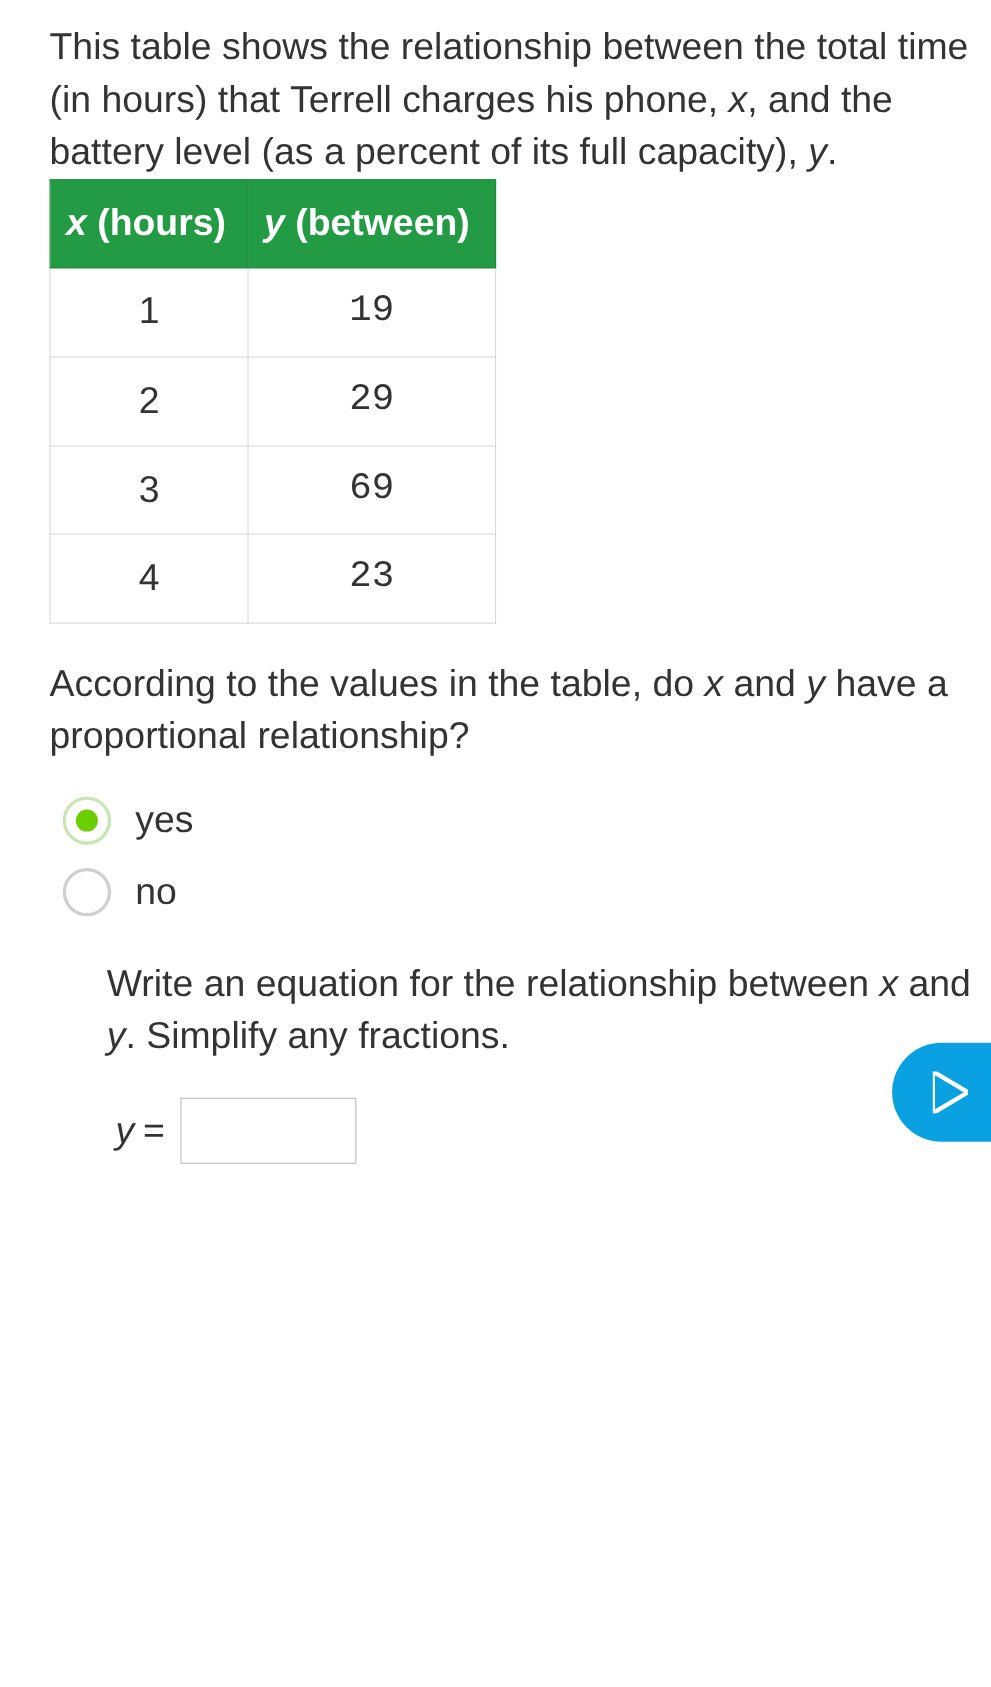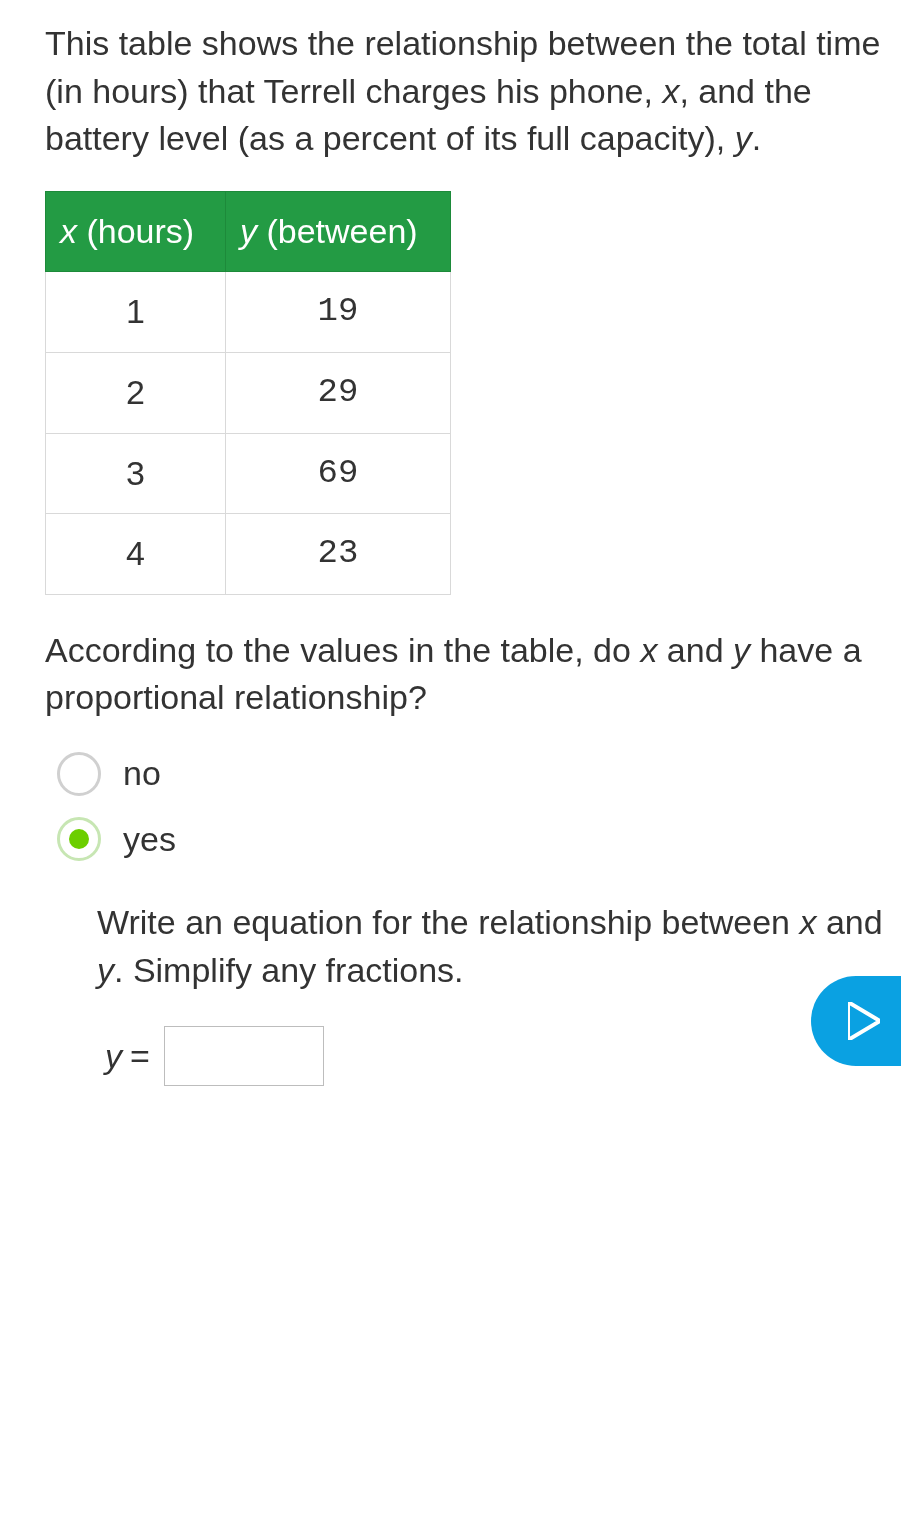--- a/index.html
+++ b/index.html
@@ -6,30 +6,30 @@
   body {
     font-family: Verdana, Geneva, sans-serif;
     font-size: 34px;
     color: #333;
     line-height: 1.4;
     padding: 20px 0 20px 45px;
     width: 901px;
     background: #fff;
     position: relative;
   }
-  .intro { margin-bottom: 28px; }
+  .intro { }
   .ital { font-style: italic; }
   table {
     border-collapse: collapse;
     margin-bottom: 32px;
   }
   th {
     background: #239b44;
     color: #fff;
-    font-weight: normal;
+    font-weight: bold;
     font-style: italic;
     padding: 16px 14px;
     border: 1px solid #1d8a3a;
     font-size: 34px;
     text-align: left;
   }
   th .paren { font-style: normal; }
   td {
     border: 1px solid #d9d9d9;
     padding: 16px 0;
@@ -138,28 +138,28 @@
     </tr>
   </tbody>
 </table>
 
 <p class="question">
   <span>According to the values in the table, do </span><span class="ital">x</span><span> and </span><span class="ital">y</span><span> have a proportional relationship?</span>
 </p>
 
 <div class="options">
   <div class="option">
-    <span class="radio"></span>
-    <span>no</span>
-  </div>
-  <div class="option">
     <span class="radio selected">
         <span class="radio-dot"></span>
       </span>
     <span>yes</span>
+  </div>
+  <div class="option">
+    <span class="radio"></span>
+    <span>no</span>
   </div>
 </div>
 
 <p class="followup">
   <span>Write an equation for the relationship between </span><span class="ital">x</span><span> and </span><span class="ital">y</span><span>. Simplify any fractions.</span>
 </p>
 
 <div class="eq-row">
   <span class="eq-label">y</span>
   <span class="eq-eq">=</span>

